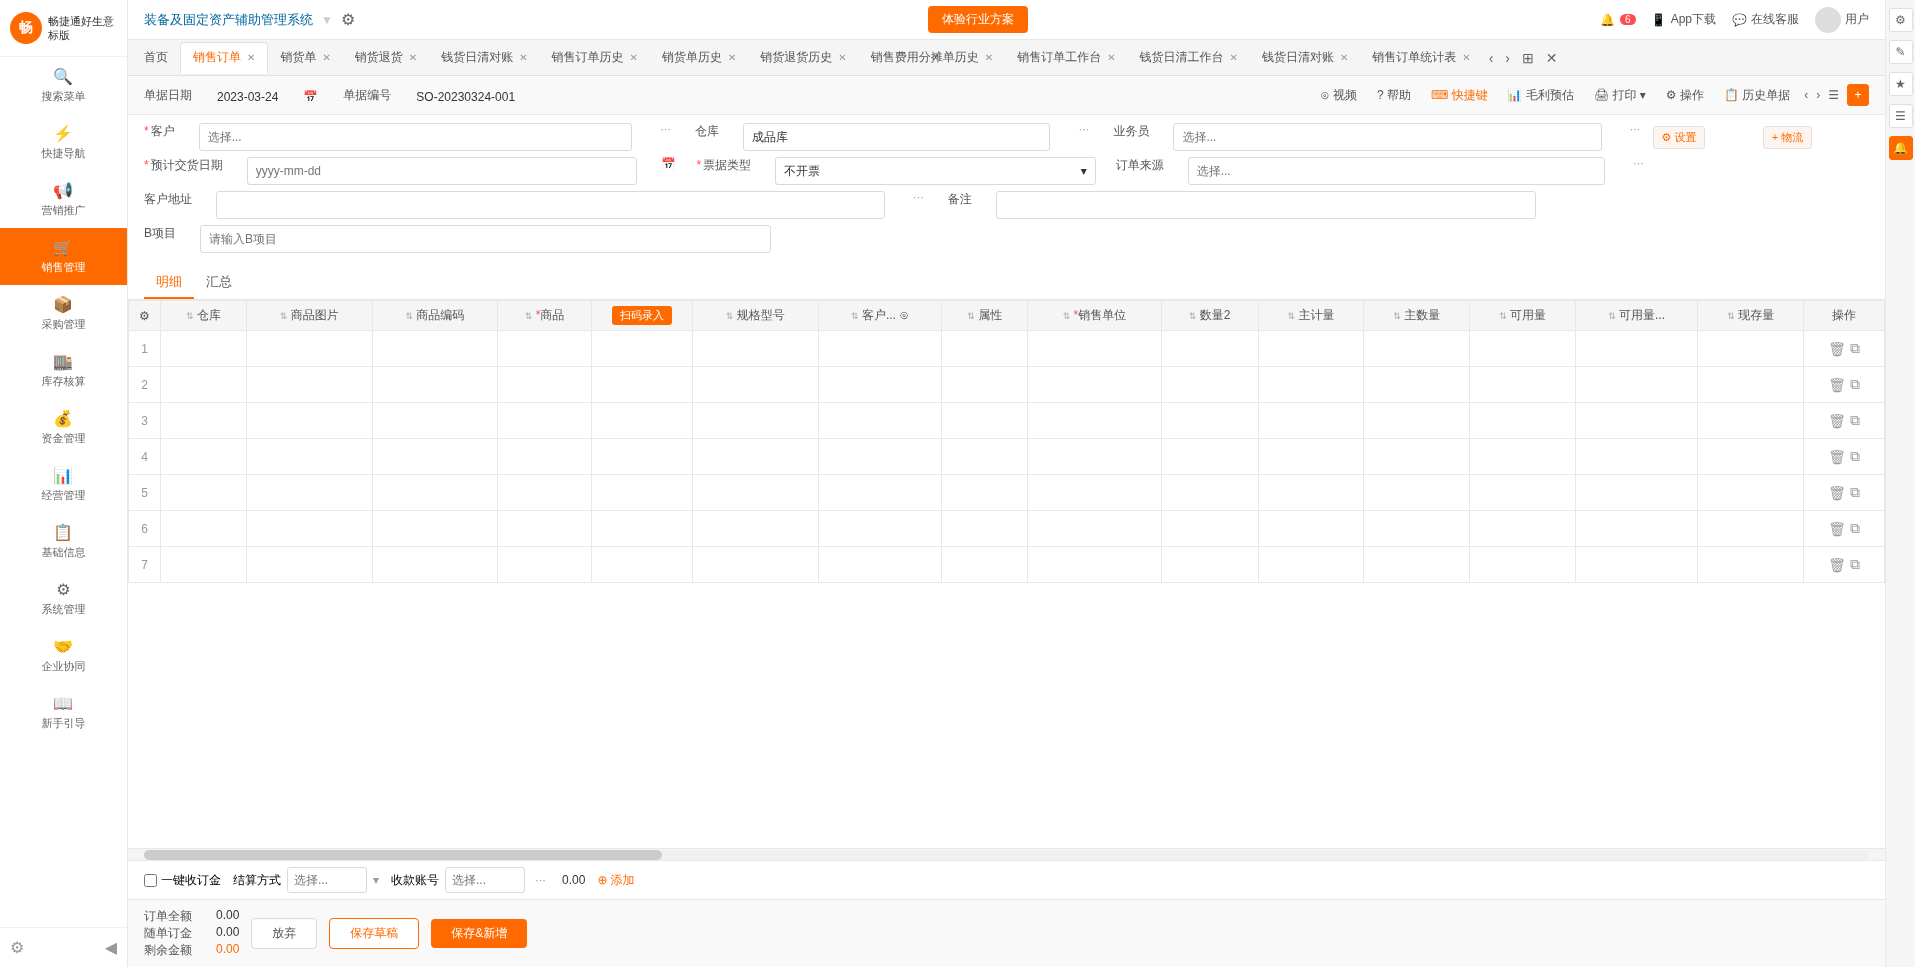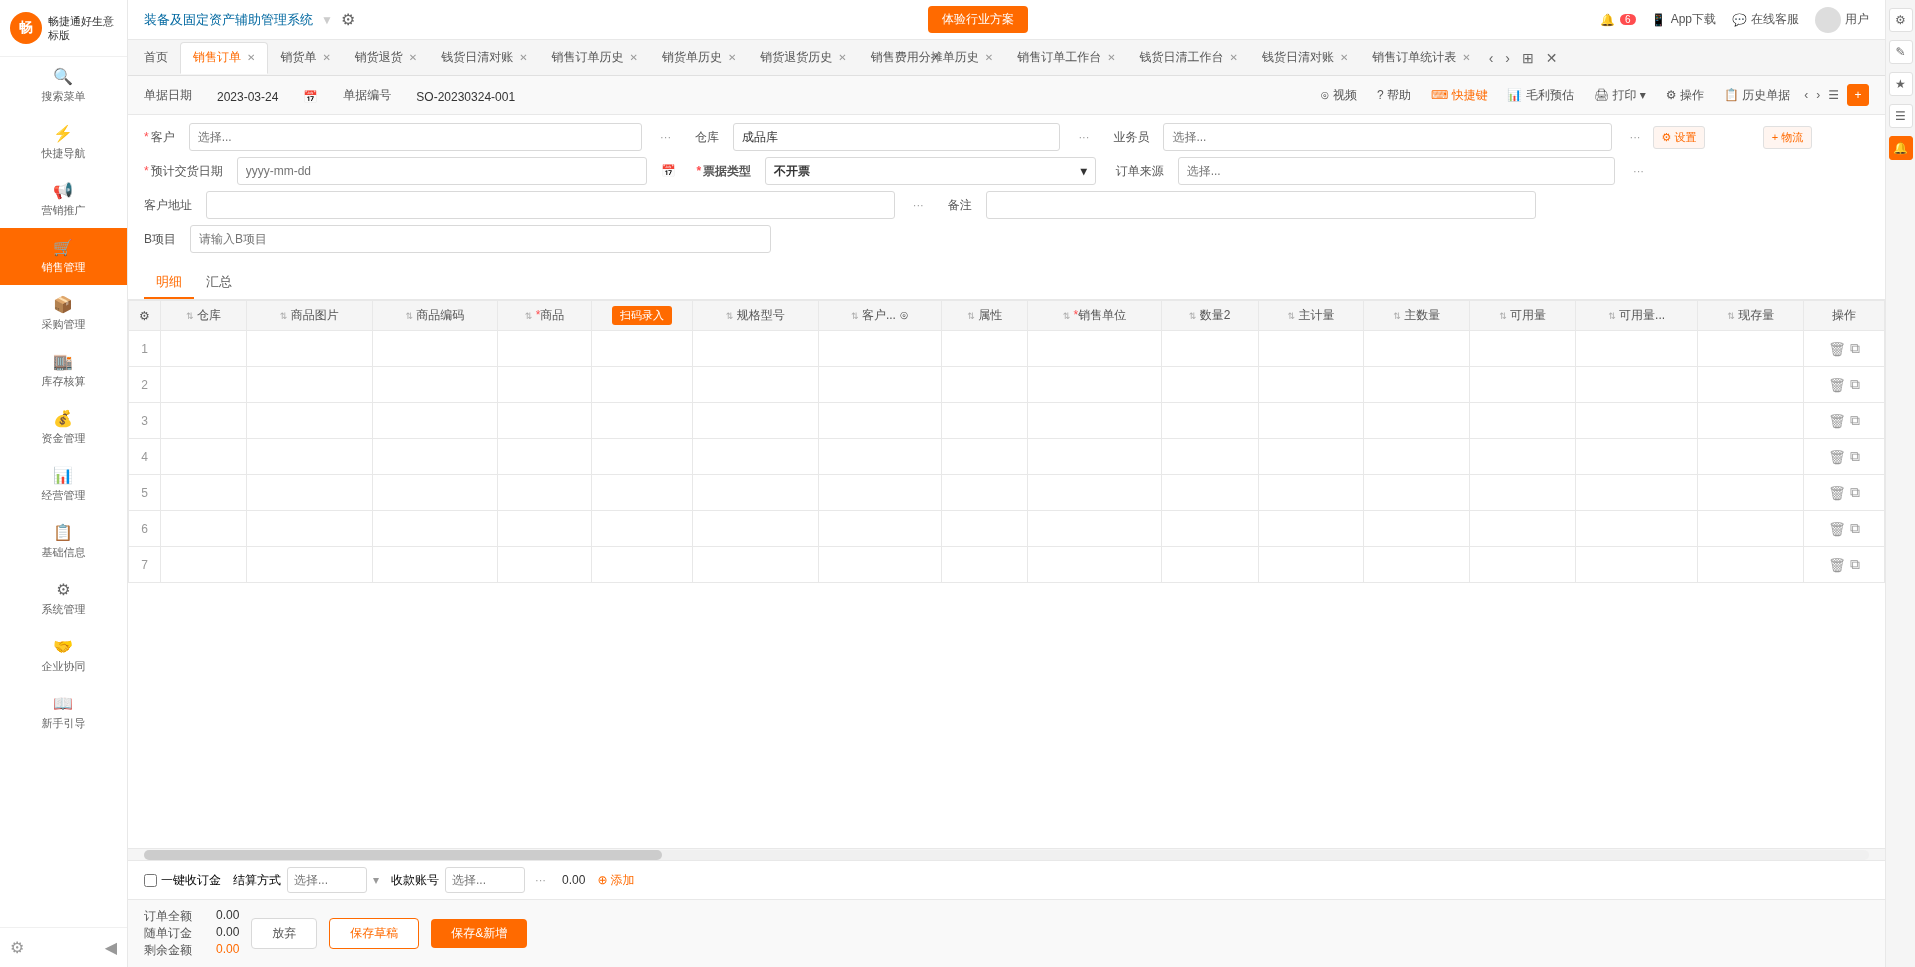--- a/index.html
+++ b/index.html
@@ -44,21 +44,21 @@
     .form-header-left { display: flex; align-items: flex-end; gap: 25px; }
     .form-header-right { display: flex; align-items: center; gap: 8px; font-size: 12px; color: #555; }
     .field-label { color: #555; font-size: 12px; }
     .field-value { color: #333; font-size: 12px; font-weight: 500; }
     .form-action-btn { display: flex; align-items: center; gap: 3px; font-size: 12px; color: #555; cursor: pointer; padding: 2px 6px; }
     .form-action-btn.orange { color: #ff6a00; }
 
     
     .form-fields { padding: 8px 16px; background: white; flex-shrink: 0; }
     .form-row { display: flex; align-items: center; gap: 0; margin-bottom: 6px; }
-    .form-field { display: flex; align-items: center; gap: 14px; flex: 1; }
+    .form-field { display: flex; gap: 24px; flex: 1; }
     .field-name { font-size: 12px; color: #555; white-space: nowrap; }
     .field-name.required::before { content: '*'; color: #ff4d4f; margin-right: 2px; }
     .field-input { flex: 1; height: 28px; border: 1px solid #d9d9d9; border-radius: 3px; padding: 0 8px; font-size: 12px; color: #999; background: white; min-width: 0; }
     .field-input.has-value { color: #333; }
     .field-select { flex: 1; height: 28px; border: 1px solid #d9d9d9; border-radius: 3px; padding: 8px 8px; font-size: 12px; color: #333; background: white; display: flex; align-items: center; justify-content: space-between; }
     .more-btn { color: #999; font-size: 11px; cursor: pointer; padding: 0 4px; }
     .date-icon { color: #999; cursor: pointer; }
 
     
     .form-tabs { display: flex; align-items: center; border-bottom: 1px solid #e8e8e8; padding: 0 16px; flex-shrink: 0; }
@@ -321,21 +321,21 @@
         </div>
       </div>
 
       <div class="form-row">
         <div class="form-field" style="flex:2;">
           <span class="field-name required">预计交货日期</span>
           <input class="field-input" placeholder="yyyy-mm-dd" style="">
           <span class="date-icon">📅</span>
         </div>
         <div style="width:20px;"></div>
-        <div class="form-field" style="flex:1.5;font-weight:bold;">
+        <div class="form-field" style="flex:1.5;">
           <span class="field-name required">票据类型</span>
           <div class="field-select">
             <span>不开票</span>
             <span>▾</span>
           </div>
         </div>
         <div style="width:20px;"></div>
         <div class="form-field" style="flex:2;">
           <span class="field-name">订单来源</span>
           <input class="field-input" placeholder="选择..." style="">

